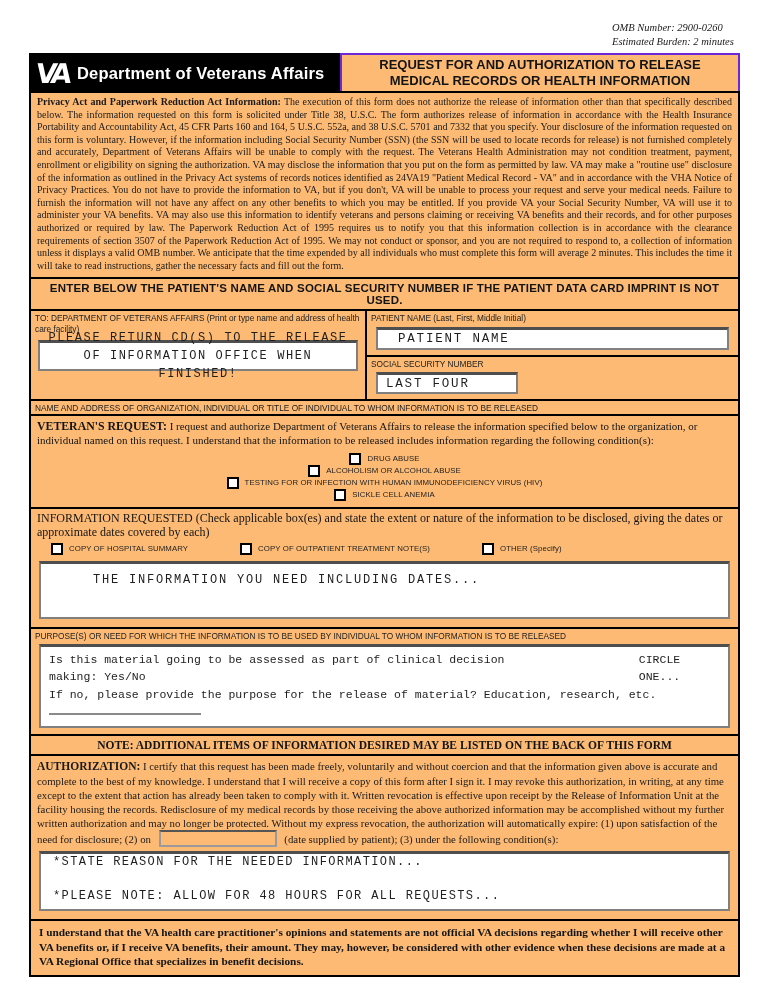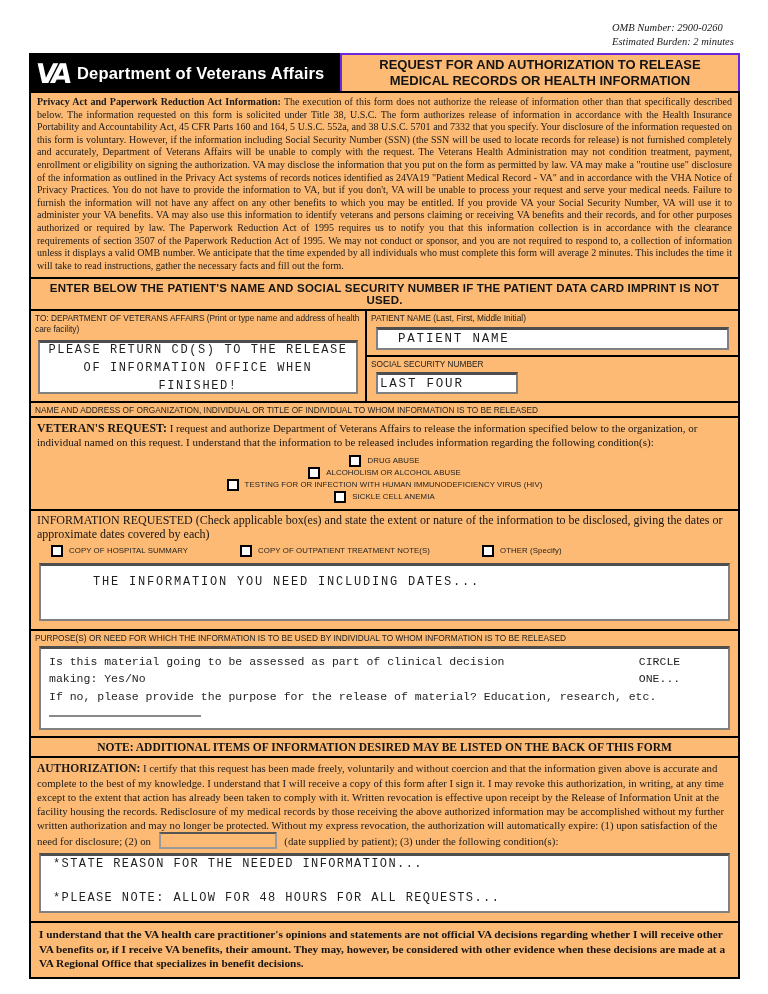--- a/index.html
+++ b/index.html
@@ -28,27 +28,27 @@
   .banner { text-align:center; font-weight:bold; font-size:11.5px; padding:3px 2px; letter-spacing:0.2px; }
 
   .label { font-size:8.3px; color:#222; padding:2px 4px 1px 4px; line-height:1.25; }
   .mono  { font-family:"Liberation Mono", monospace; color:#1f1f1f; }
   .fbox  { border:2px solid #808080; border-top:3px solid #4e4e4e; background:#fff; }
 
   
   .split { display:flex; }
   .col-l { width:336px; border-right:2px solid #000; }
   .col-r { flex:1; }
-  .cd-box { margin:5px 7px 7px 7px; height:54px; display:flex; align-items:center; justify-content:center;
+  .cd-box { margin:5px 7px 7px 7px; height:31px; display:flex; align-items:center; justify-content:center;
             text-align:center; font-size:12px; letter-spacing:1.6px; line-height:1.5; white-space:pre-line; }
   .pn-box { margin:2px 9px 5px 9px; height:23px; display:flex; align-items:center;
             padding-left:20px; font-size:12.5px; letter-spacing:1.8px; }
   .ssn-wrap { border-top:2px solid #000; }
   .ssn-box { margin:2px 9px 5px 9px; height:22px; width:142px; display:flex; align-items:center;
-             padding-left:2px; font-size:12.5px; letter-spacing:1.8px; }
+             padding-left:8px; font-size:12.5px; letter-spacing:1.8px; }
 
   .rel-box { margin:3px 8px 7px 8px; height:40px; display:flex; align-items:center; justify-content:center;
              font-size:12.5px; letter-spacing:2px; }
 
   .req-par { padding:3px 6px 2px 6px; font-family:"Liberation Serif", serif; font-size:11px; line-height:1.25; }
   .req-par b { font-size:11.8px; }
   .cb-row { display:flex; justify-content:space-between; align-items:center; padding:3px 8px 6px 8px;flex-direction:column; }
   .cb-row2 { display:flex; justify-content:flex-start; gap:52px; align-items:center; padding:3px 8px 3px 20px; }
   .cb-item { display:flex; align-items:center; gap:6px; }
   .cb { width:12px; height:12px; border:2px solid #000; background:#fff; flex:none; }

